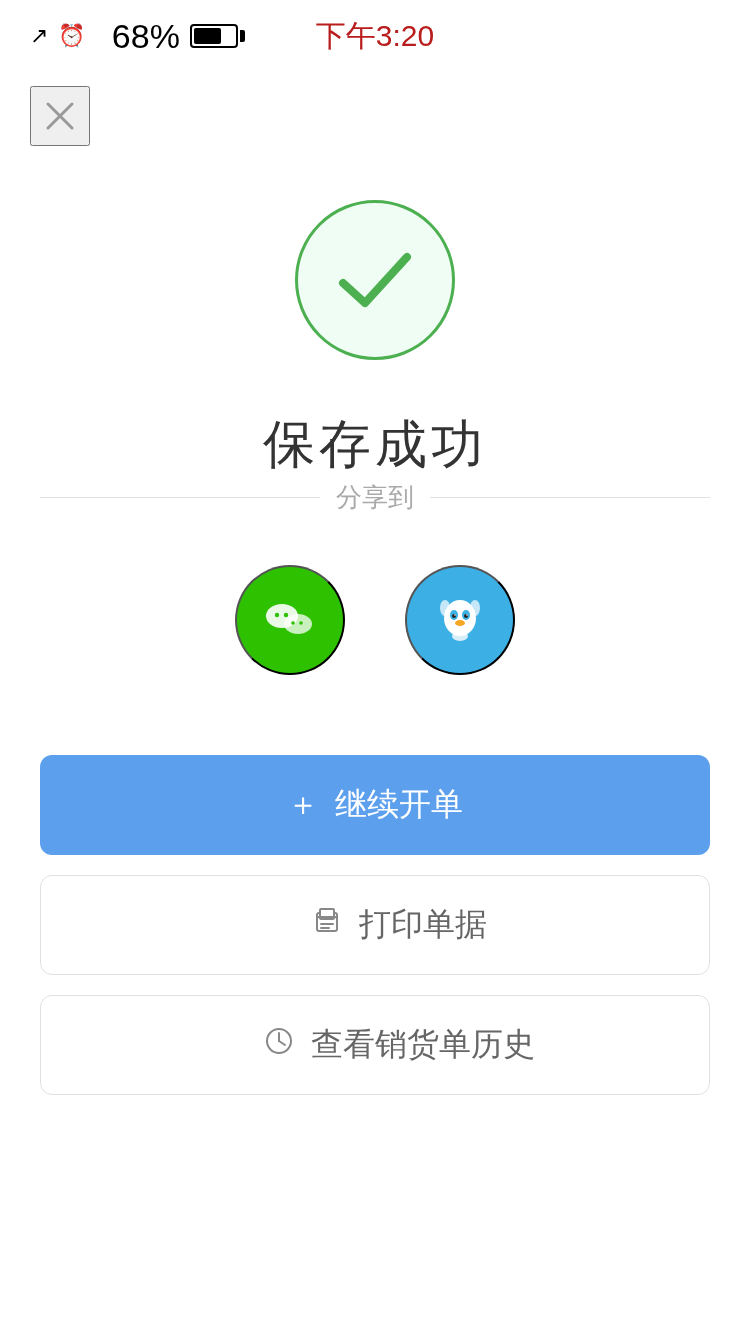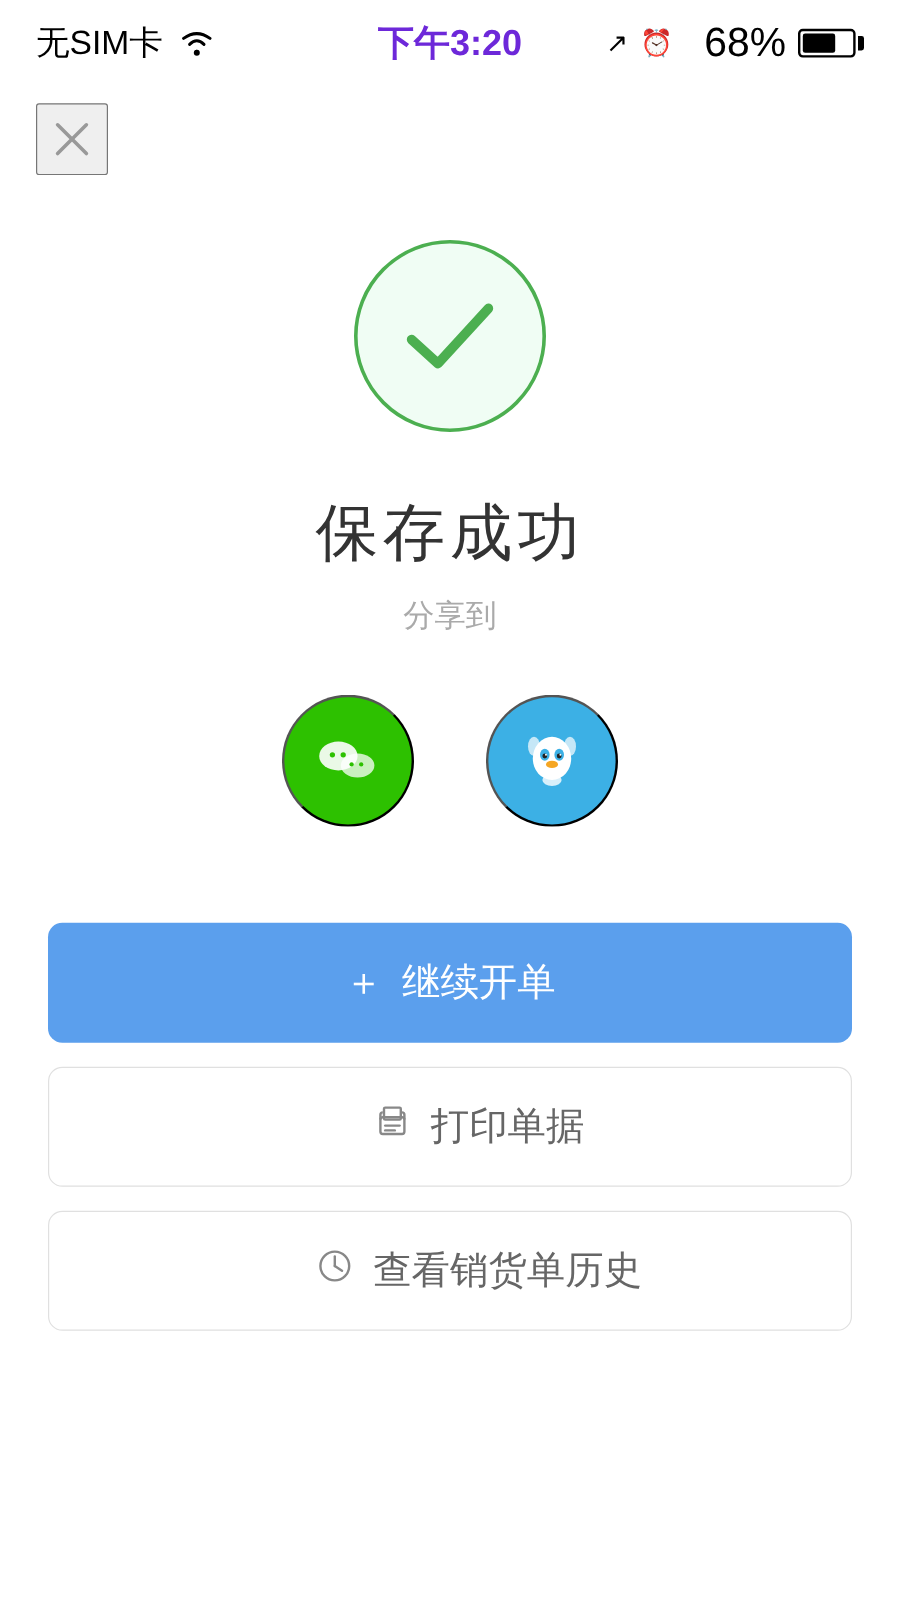--- a/index.html
+++ b/index.html
@@ -27,22 +27,22 @@
     .status-left {
       display: flex;
       align-items: center;
       gap: 10px;
       font-size: 28px;
       font-weight: 500;
       color: #000;
     }
     .status-center {
       font-size: 30px;
-      font-weight: 700;
-      color: #6d28d9;
+      font-weight: 400;
+      color: #b91c1c;
       position: absolute;
       left: 50%;
       transform: translateX(-50%);
     }
     .status-right {
       display: flex;
       align-items: center;
       gap: 10px;
       font-size: 26px;
       color: #000;
@@ -95,22 +95,21 @@
       color: #333;
       letter-spacing: 4px;
     }
 
     
     .share-divider {
       width: 100%;
       display: flex;
       align-items: center;
       gap: 16px;
-      margin-bottom: 32px;
-      flex-direction: column;
+      margin-bottom: 50px;
     }
     .share-divider .line {
       flex: 1;
       height: 1px;
       background: #e0e0e0;
     }
     .share-label {
       font-size: 26px;
       color: #aaa;
       white-space: nowrap;
@@ -202,29 +201,20 @@
       width: 5px;
       height: 12px;
       background: #000;
       border-radius: 0 2px 2px 0;
     }
   </style>
 </head>
 <body>
 
 <div class="status-bar">
-  <div class="status-left">
-    <span>无SIM卡</span>
-    <svg width="36" height="26" viewBox="0 0 36 26">
-      <path d="M18 20 Q18 20 18 20" stroke="#000" stroke-width="3" fill="none" stroke-linecap="round"></path>
-      <path d="M12 14 Q18 8 24 14" stroke="#000" stroke-width="2.5" fill="none" stroke-linecap="round"></path>
-      <path d="M7 9 Q18 1 29 9" stroke="#000" stroke-width="2.5" fill="none" stroke-linecap="round"></path>
-      <circle cx="18" cy="21" r="2.5" fill="#000"></circle>
-    </svg>
-  </div>
   <div class="status-center">下午3:20</div>
   <div class="status-right">
     <span style="font-size:22px;">↗</span>
     <span style="font-size:22px;">⏰</span>
     <span style="font-size:34px;margin-left:16px;">68%</span>
     <div class="battery">
       <div class="battery-body">
         <div class="battery-fill"></div>
       </div>
       <div class="battery-tip"></div>

